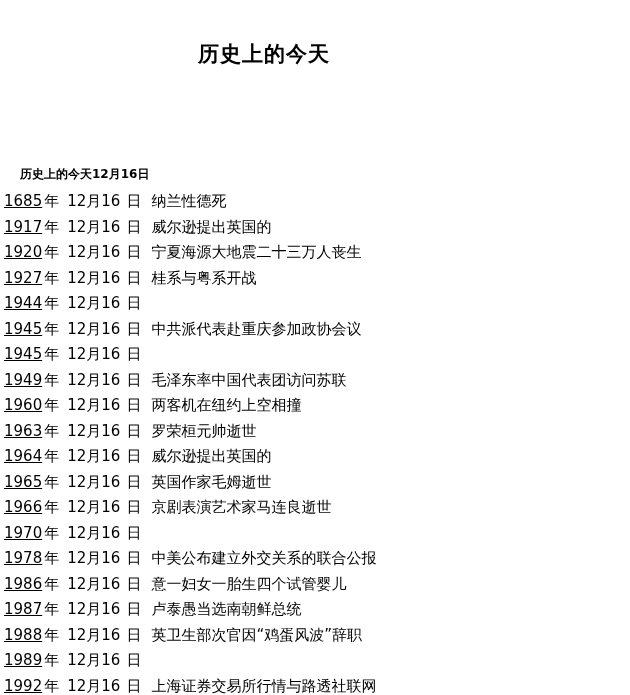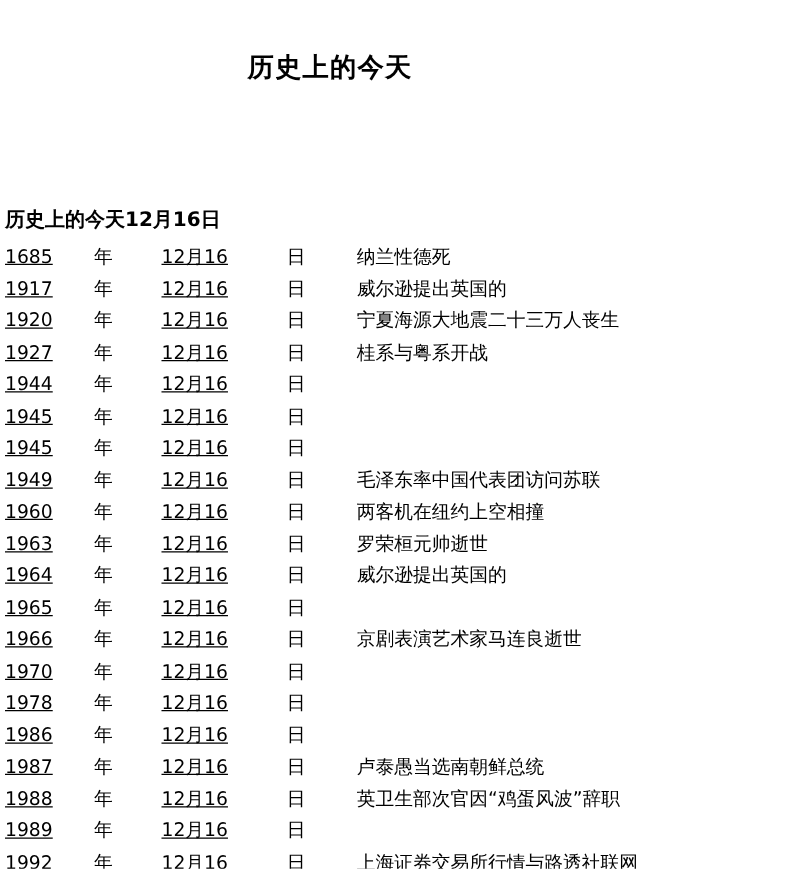--- a/index.html
+++ b/index.html
@@ -22,51 +22,49 @@
   }
   .doc-title {
     text-align: center;
     font-size: 21px;
     font-weight: bold;
     margin: 0;
     padding-top: 40px;
     letter-spacing: 1px;
   }
   .section-heading {
-    font-size: 16px;
+    font-size: 12px;
     font-weight: bold;
     margin: 0;
-    padding-left: 4px;
+    padding-left: 20px;
     padding-top: 98px;
   }
   .entry-list {
     list-style: none;
     margin: 0;
     padding: 0;
     padding-left: 4px;
     padding-top: 6px;
   }
   .entry {
     display: flex;
     align-items: baseline;
     font-size: 15px;
     line-height: 25.5px;
     white-space: nowrap;
-    gap: 31px;
   }
   .entry .year {
     text-decoration: underline;
     margin-right: 2px;
   }
   .entry .suffix-year {
     margin-right: 8px;
   }
   .entry .date {
-    text-decoration: underline;
-    margin-right: 16px;
+    margin-right: 6px;
   }
   .entry .suffix-date {
     margin-right: 10px;
   }
   .entry .desc {
     text-decoration: none;
   }
 </style>
 </head>
 <body>
@@ -110,20 +108,21 @@
         <span class="year">1944</span>
         <span class="suffix-year">年</span>
         <span class="date">12月16</span>
         <span class="suffix-date">日</span>
       </li>
       <li class="entry">
         <span class="year">1945</span>
         <span class="suffix-year">年</span>
         <span class="date">12月16</span>
         <span class="suffix-date">日</span>
+        <span class="desc">中共派代表赴重庆参加政协会议</span>
       </li>
       <li class="entry">
         <span class="year">1945</span>
         <span class="suffix-year">年</span>
         <span class="date">12月16</span>
         <span class="suffix-date">日</span>
       </li>
       <li class="entry">
         <span class="year">1949</span>
         <span class="suffix-year">年</span>
@@ -150,45 +149,48 @@
         <span class="suffix-year">年</span>
         <span class="date">12月16</span>
         <span class="suffix-date">日</span>
         <span class="desc">威尔逊提出英国的</span>
       </li>
       <li class="entry">
         <span class="year">1965</span>
         <span class="suffix-year">年</span>
         <span class="date">12月16</span>
         <span class="suffix-date">日</span>
+        <span class="desc">英国作家毛姆逝世</span>
       </li>
       <li class="entry">
         <span class="year">1966</span>
         <span class="suffix-year">年</span>
         <span class="date">12月16</span>
         <span class="suffix-date">日</span>
         <span class="desc">京剧表演艺术家马连良逝世</span>
       </li>
       <li class="entry">
         <span class="year">1970</span>
         <span class="suffix-year">年</span>
         <span class="date">12月16</span>
         <span class="suffix-date">日</span>
       </li>
       <li class="entry">
         <span class="year">1978</span>
         <span class="suffix-year">年</span>
         <span class="date">12月16</span>
         <span class="suffix-date">日</span>
+        <span class="desc">中美公布建立外交关系的联合公报</span>
       </li>
       <li class="entry">
         <span class="year">1986</span>
         <span class="suffix-year">年</span>
         <span class="date">12月16</span>
         <span class="suffix-date">日</span>
+        <span class="desc">意一妇女一胎生四个试管婴儿</span>
       </li>
       <li class="entry">
         <span class="year">1987</span>
         <span class="suffix-year">年</span>
         <span class="date">12月16</span>
         <span class="suffix-date">日</span>
         <span class="desc">卢泰愚当选南朝鲜总统</span>
       </li>
       <li class="entry">
         <span class="year">1988</span>

